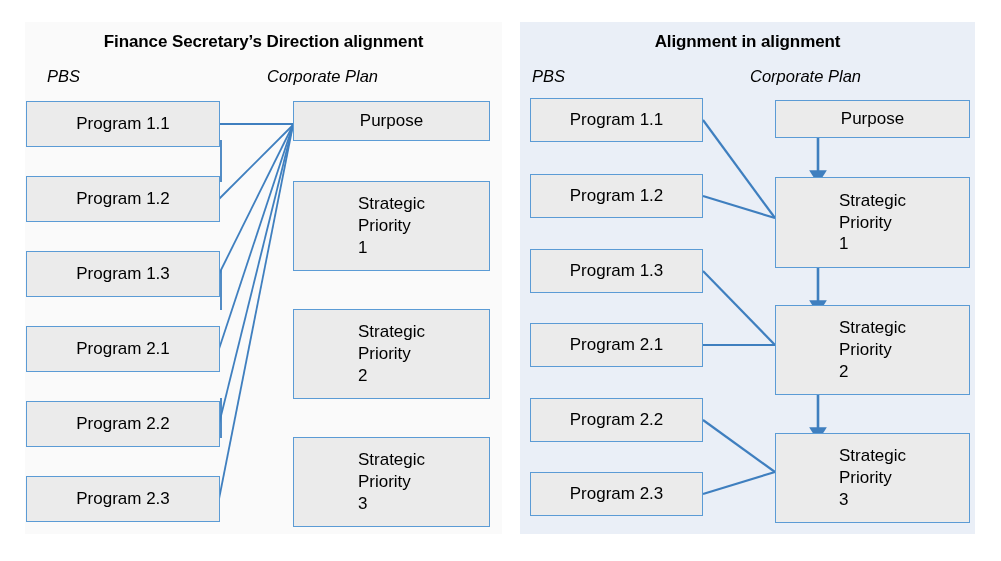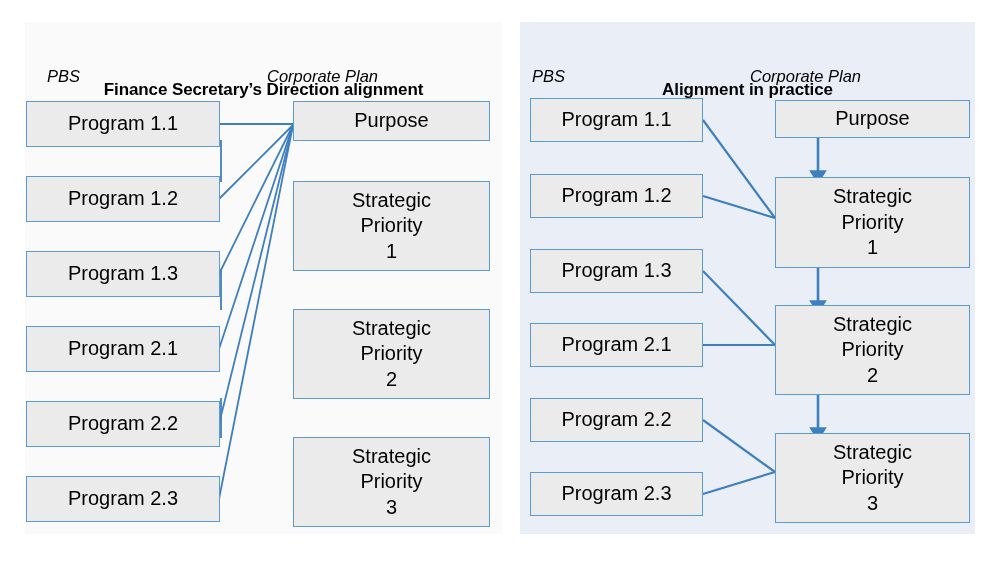--- a/index.html
+++ b/index.html
@@ -37,21 +37,20 @@
   .panel-title {
     position: absolute;
     left: 0;
     right: 0;
     top: 10px;
     text-align: center;
     font-size: 17px;
     font-weight: bold;
     color: #000000;
     letter-spacing: -0.1px;
-    margin-top: 48px;
   }
   .col-head {
     position: absolute;
     font-size: 16.5px;
     font-style: italic;
     color: #000000;
     top: 45px;
   }
 
   
@@ -62,22 +61,22 @@
   #panel-right .head-corp { left: 230px; width: 205px; }
 
   .node {
     position: absolute;
     box-sizing: border-box;
     background: #ebebeb;
     border: 1.4px solid #5b9bd5;
     display: flex;
     align-items: center;
     justify-content: center;
-    text-align: center;
-    font-size: 20px;
+    text-align: left;
+    font-size: 17px;
     line-height: 1.28;
     color: #000000;
     white-space: pre-line;
     z-index: 3;
   }
 
   .edge-layer {
     position: absolute;
     left: 0;
     top: 0;
@@ -125,21 +124,21 @@
   <div class="node" style="left:268px; top:287px; width:197px; height:90px;">Strategic
 Priority
 2</div>
   <div class="node" style="left:268px; top:415px; width:197px; height:90px;">Strategic
 Priority
 3</div>
 </div>
 
 <div class="panel" id="panel-right">
 
-  <div class="panel-title">Alignment in practice</div>
+  <div class="panel-title">Alignment in alignment</div>
 
   <div class="col-head head-pbs">PBS</div>
   <div class="col-head head-corp">Corporate Plan</div>
 
   <svg class="edge-layer" viewBox="0 0 455 512">
     <defs>
       <marker id="arrow-down" markerWidth="8" markerHeight="8" refX="2.6" refY="4" orient="auto" markerUnits="strokeWidth">
         <path d="M0,0.6 L5.4,4 L0,7.4 z" fill="#3f7fbf"></path>
       </marker>
     </defs>

